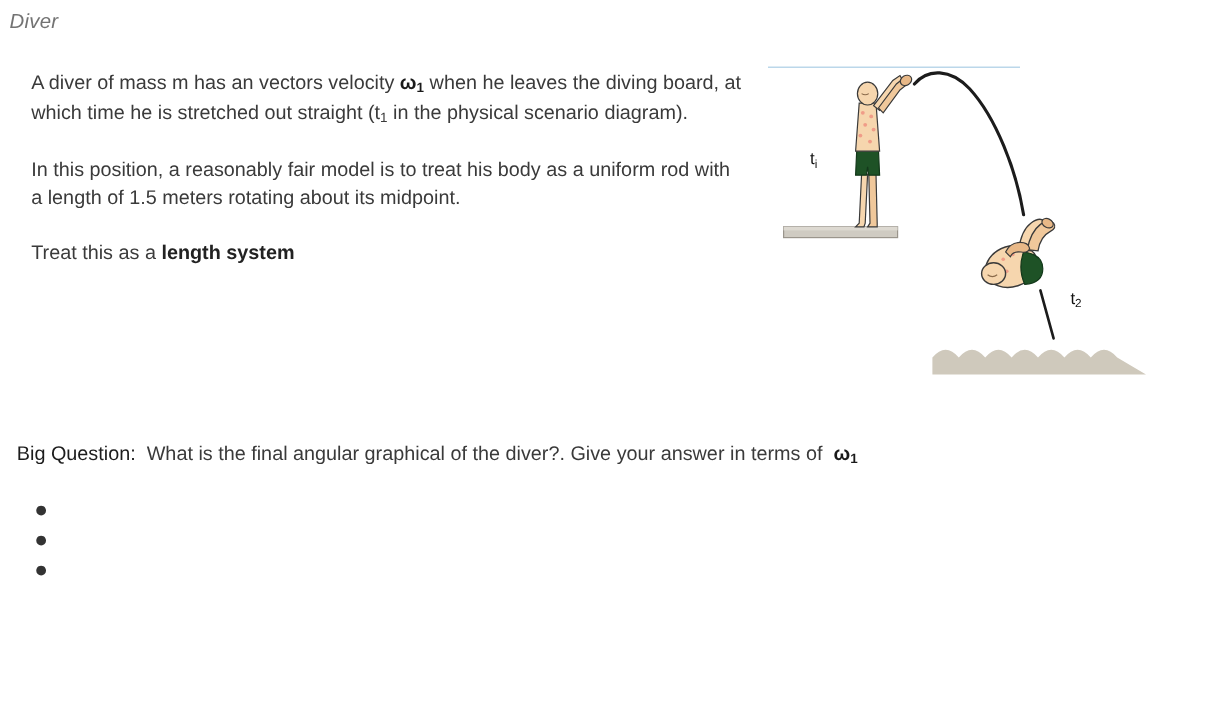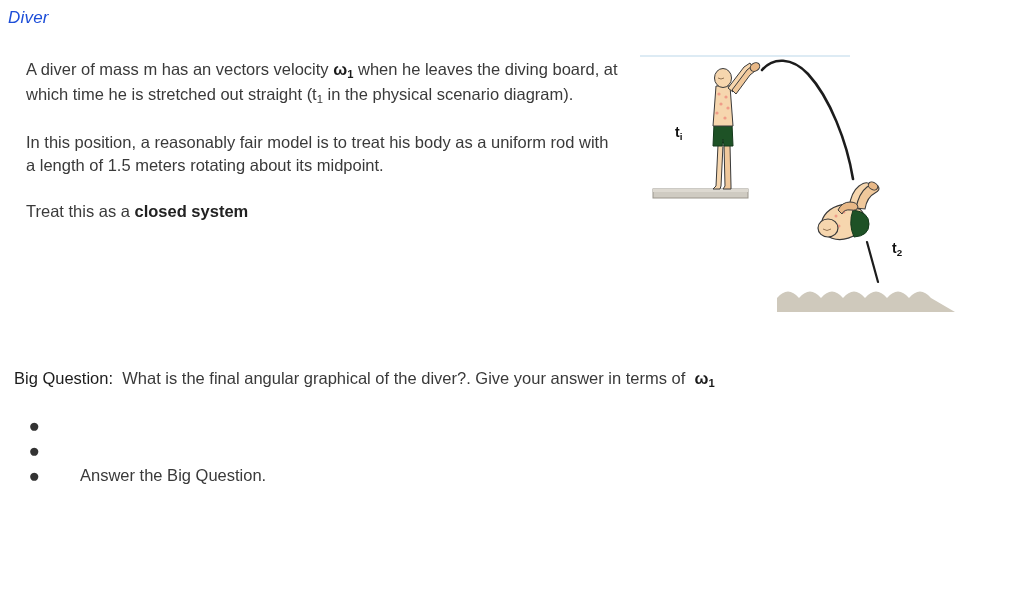--- a/index.html
+++ b/index.html
@@ -15,21 +15,21 @@
     position: relative;
     overflow: hidden;
   }
 
   .page-title {
     position: absolute;
     left: 8px;
     top: 8px;
     font-size: 17px;
     font-style: italic;
-    color: #1d4ed8;
+    color: #737373;
     letter-spacing: 0.2px;
   }
 
   
   .text-column {
     position: absolute;
     left: 26px;
     top: 58px;
     width: 592px;
   }
@@ -101,59 +101,58 @@
     position: absolute;
     left: 640px;
     top: 40px;
     width: 369px;
     height: 280px;
   }
   .diagram svg { display: block; }
   .t-label {
     position: absolute;
     font-size: 14px;
-    font-weight: bold;
+    font-weight: normal;
     color: #111111;
     font-family: "Liberation Sans", sans-serif;
   }
   .t-label sub { font-size: 0.7em; top: 0.28em; }
   #t1-label { left: 35px; top: 84px; }
   #t2-label { left: 252px; top: 200px; }
 </style>
 </head>
 <body>
 
 <div class="page-title">Diver</div>
 
 <div class="text-column">
 
   <p class="para"><span>A diver of mass m has an vectors velocity </span><span class="omega"><span>ω</span><sub>1</sub></span><span> when he leaves the diving board, at which time he is stretched out straight (t</span><sub>1</sub><span> in the physical scenario diagram).</span></p>
 
   <p class="para">In this position, a reasonably fair model is to treat his body as a uniform rod with a length of 1.5 meters rotating about its midpoint.</p>
 
 
-  <p class="para"><span>Treat this as a </span><b>closed system</b></p>
+  <p class="para"><span>Treat this as a </span><b>length system</b></p>
 
 </div>
 
 <div class="big-question"><span class="bq-label">Big Question:</span>&nbsp; <span>What is the final angular graphical of the diver?. Give your answer in terms of</span>&nbsp; <span class="omega"><span>ω</span><sub>1</sub></span></div>
 
 <div class="bullets">
 
   <div class="bullet-row">
     <span class="bullet-dot">●</span>
   </div>
 
   <div class="bullet-row">
     <span class="bullet-dot">●</span>
   </div>
 
   <div class="bullet-row">
     <span class="bullet-dot">●</span>
-    <span class="bullet-text">Answer the Big Question.</span>
   </div>
 
 </div>
 
 <div class="diagram">
 
   <svg width="369" height="280" viewBox="0 0 369 280" xmlns="http://www.w3.org/2000/svg">
 
     <line x1="0" y1="16" x2="210" y2="16" stroke="#BBD7EA" stroke-width="1.2"></line>
 

